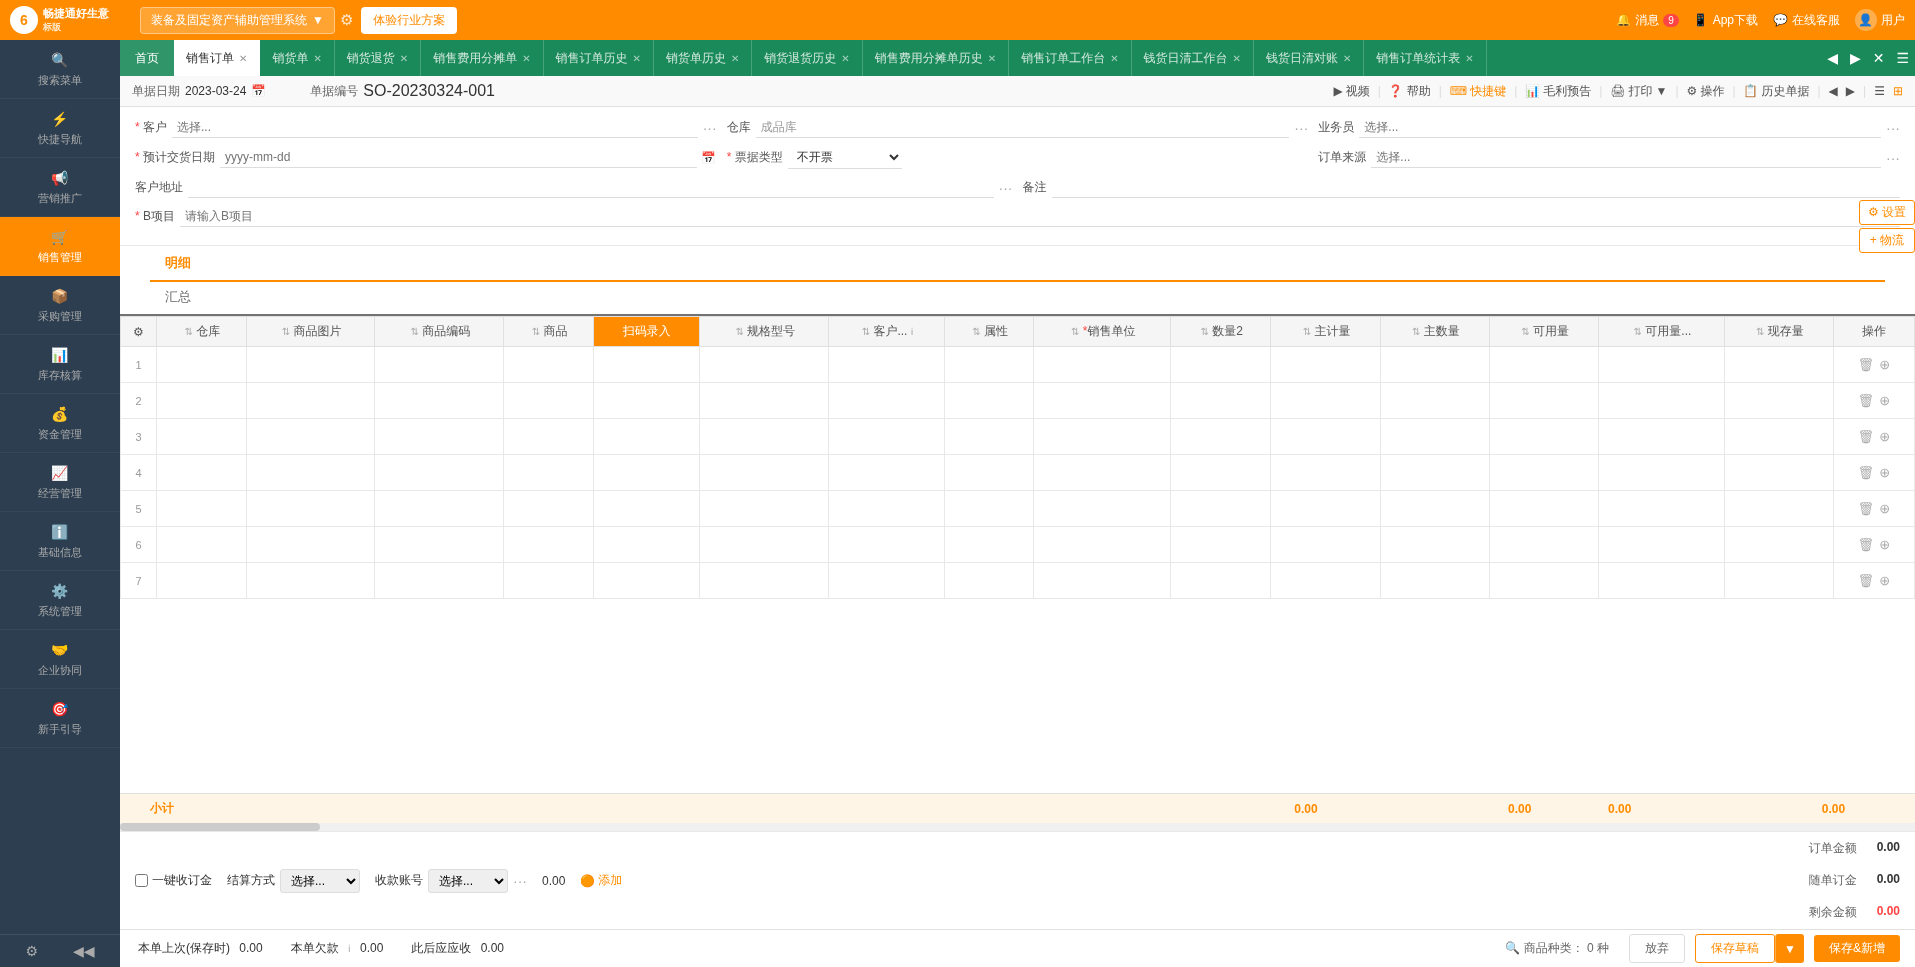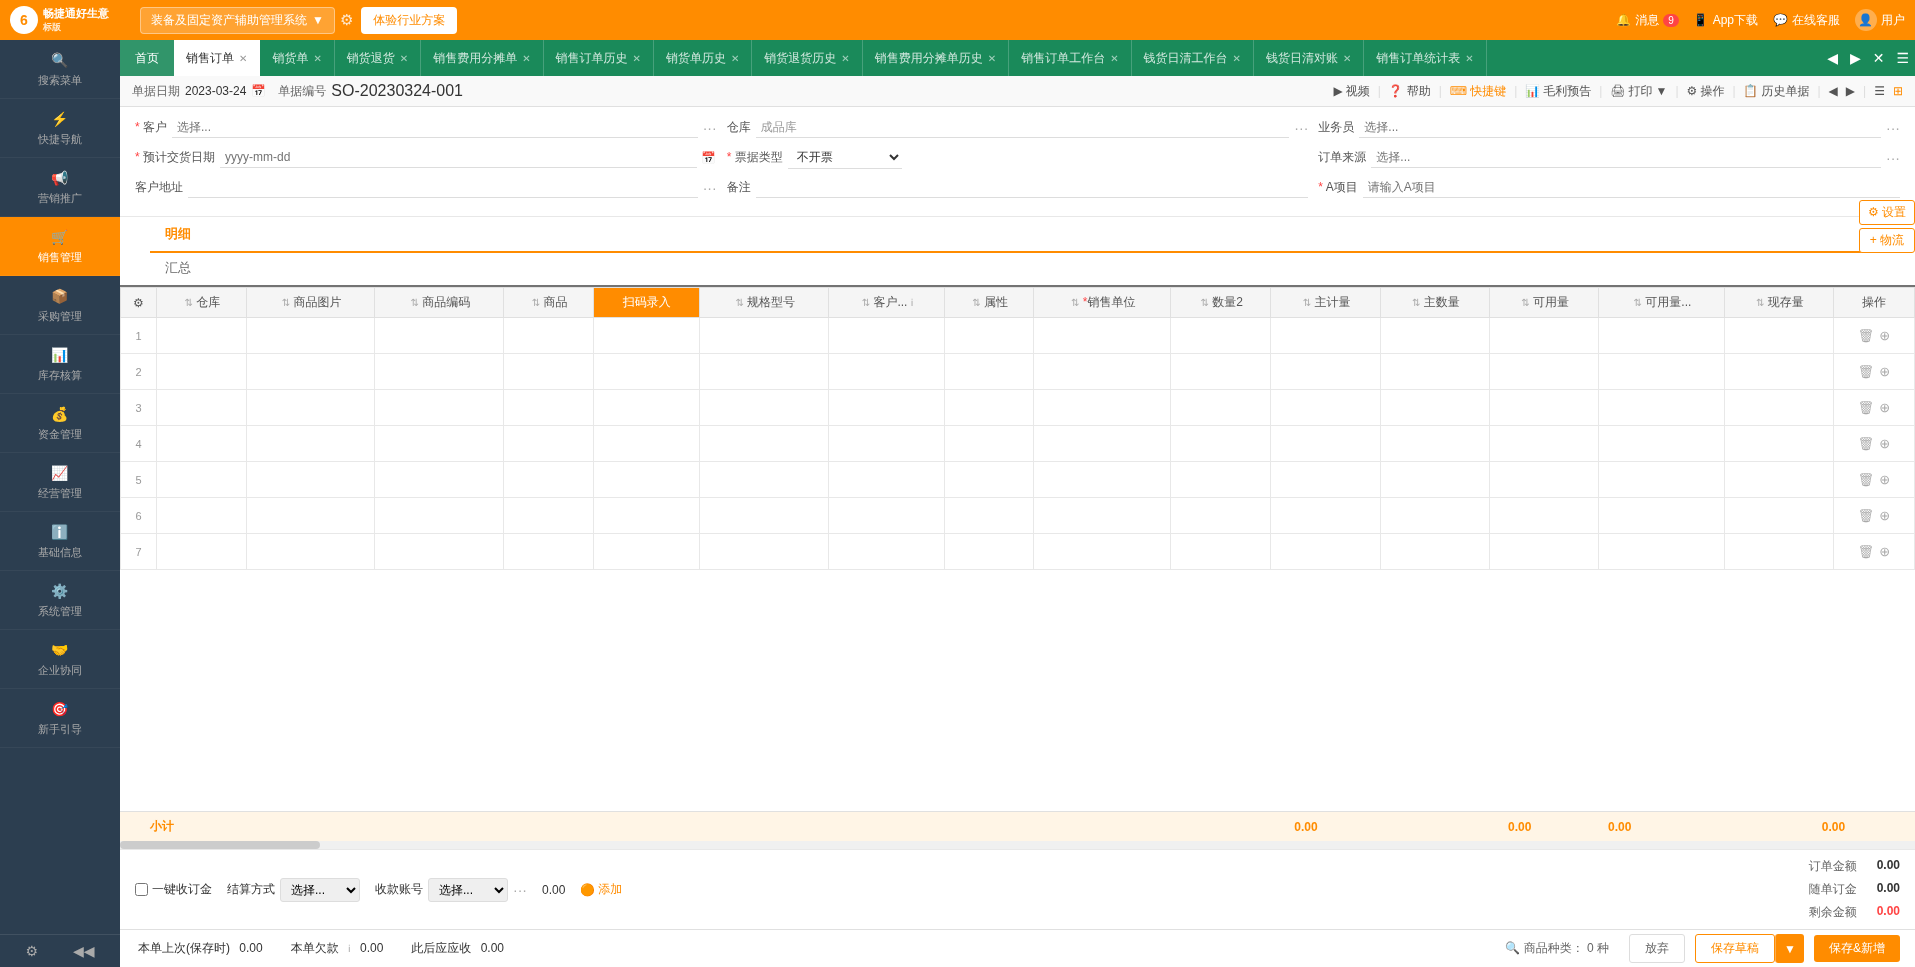--- a/index.html
+++ b/index.html
@@ -440,21 +440,21 @@
       cursor: pointer;
       font-size: 12px;
       display: flex;
       align-items: center;
       gap: 3px;
     }
     .summary-box {
       margin-left: auto;
       display: flex;
       flex-direction: column;
-      gap: 6px;
+      gap: 15px;
       font-size: 12px;
     }
     .summary-row {
       display: flex;
       justify-content: space-between;
       gap: 20px;
     }
     .summary-label { color: #666; }
     .summary-value { color: #333; font-weight: bold; }
 
@@ -682,21 +682,21 @@
     </div>
 
     <div class="page-content">
 
       <div class="form-toolbar">
         <div class="form-field-group">
           <span class="field-label">单据日期</span>
           <span style="font-size:12px;">2023-03-24</span>
           <span class="date-icon">📅</span>
         </div>
-        <div class="form-field-group" style="margin-left:4px;">
+        <div class="form-field-group" style="margin-left:36px;">
           <span class="field-label">单据编号</span>
           <span style="font-size:16px;">SO-20230324-001</span>
         </div>
         <div class="toolbar-actions">
           <span class="toolbar-btn">
             <span>▶</span>
             <span>视频</span>
           </span>
           <span class="toolbar-separator">|</span>
           <span class="toolbar-btn">
@@ -791,26 +791,28 @@
         <div class="form-row">
           <div class="form-cell">
             <span class="form-cell-label">客户地址</span>
             <input class="form-cell-input" type="text" style="">
             <span class="dots-btn">···</span>
           </div>
           <div class="form-cell">
             <span class="form-cell-label">备注</span>
             <input class="form-cell-input" type="text" style="flex: 2 1 0%;">
           </div>
+        </div>
+
+        <div class="form-row">
           <div class="form-cell">
-            <span class="form-cell-label required">A项目</span>
-            <input class="form-cell-input" type="text" placeholder="请输入A项目" style="">
-          </div>
-        </div>
-
+            <span class="form-cell-label required">B项目</span>
+            <input class="form-cell-input" type="text" placeholder="请输入B项目" style="">
+          </div>
+        </div>
       </div>
 
       <div class="detail-tabs">
         <div class="detail-tab active">明细</div>
         <div class="detail-tab">汇总</div>
       </div>
 
       <div class="table-container">
         <table class="data-table">
           <thead>

